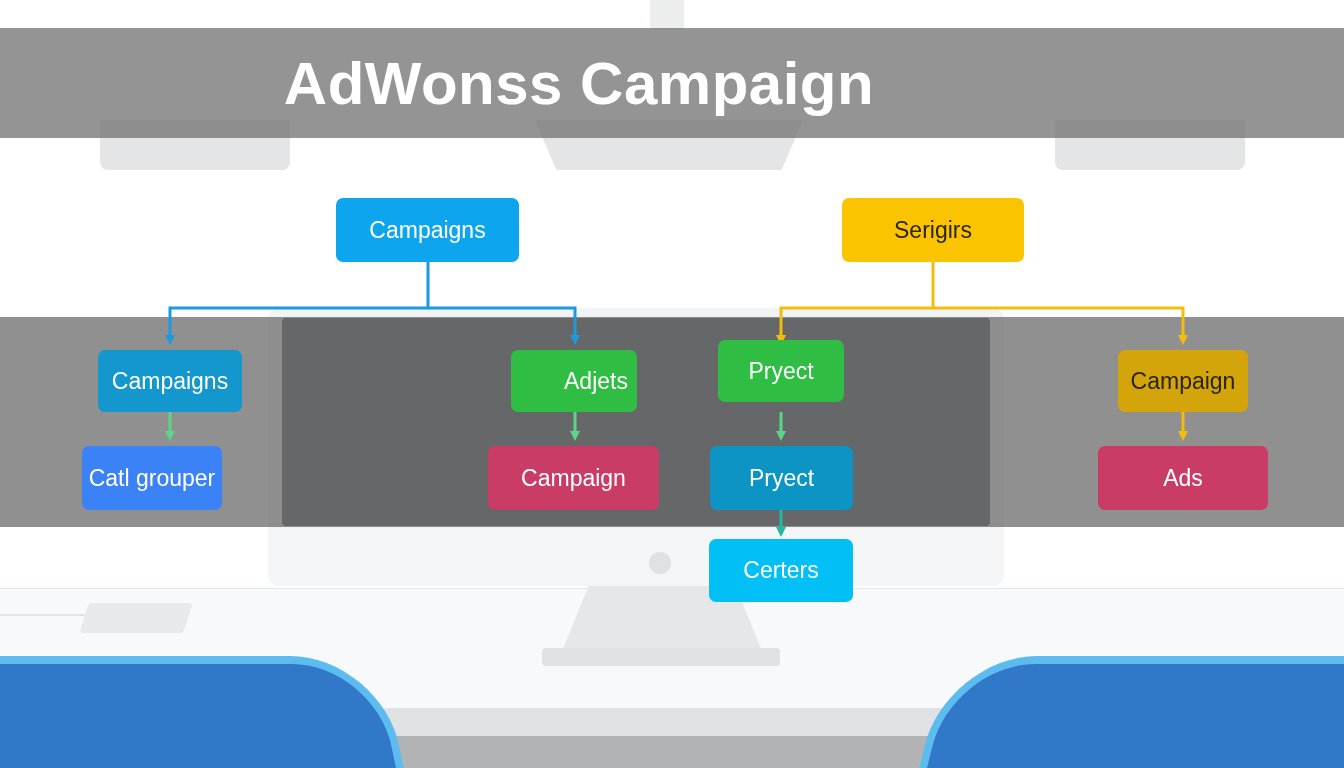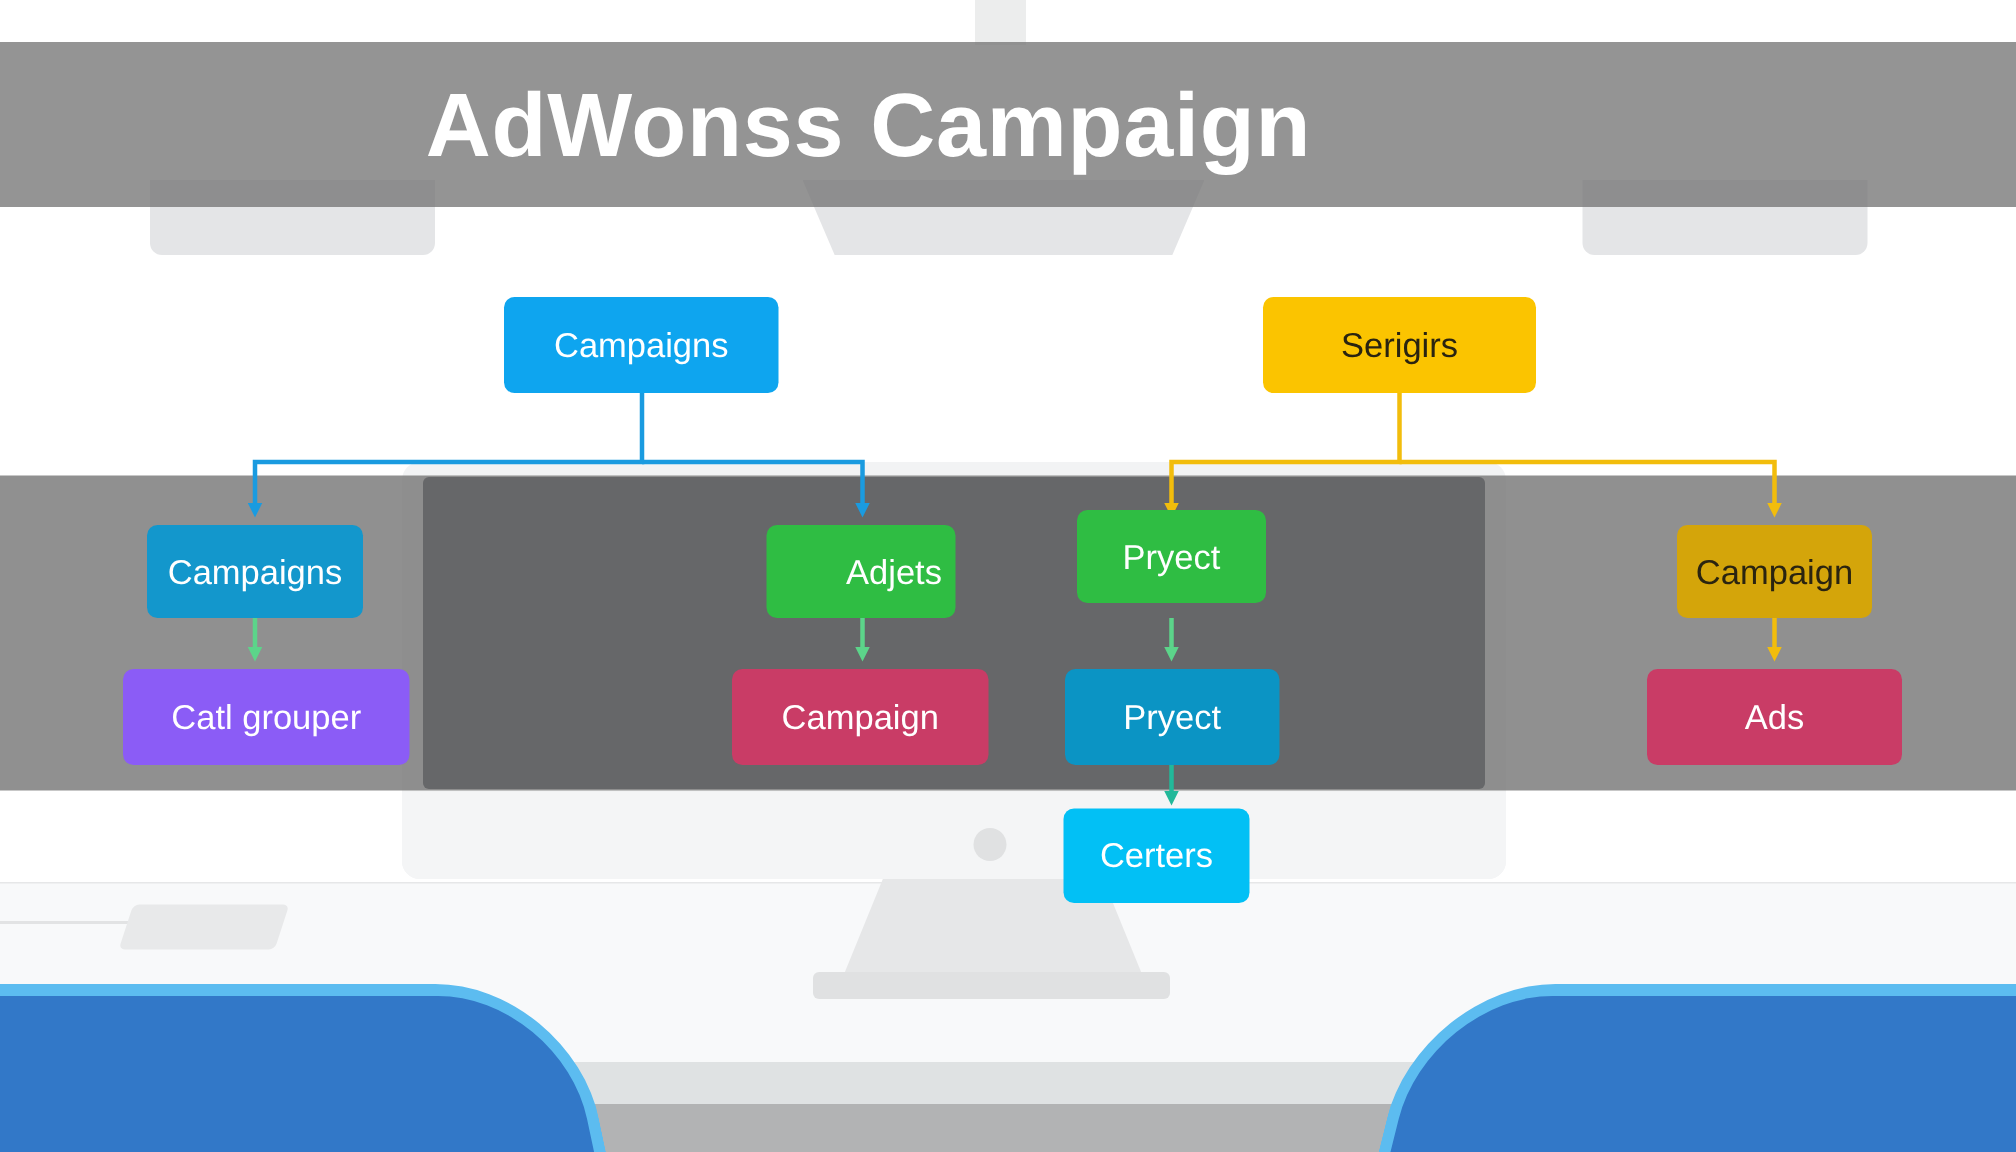--- a/index.html
+++ b/index.html
@@ -119,28 +119,28 @@
 <div class="node" style="left:511px;top:350px;width:126px;height:62px;background:#2fbd43;padding-left:44px;">
   <span>Adjets</span>
 </div>
 <div class="node" style="left:718px;top:340px;width:126px;height:62px;background:#2fbd43;">
   <span>Pryect</span>
 </div>
 <div class="node dark-text" style="left:1118px;top:350px;width:130px;height:62px;background:#d4a50a;">
   <span>Campaign</span>
 </div>
 
-<div class="node" style="left:82px;top:446px;width:191px;height:64px;background:#8b5cf6;">
+<div class="node" style="left:82px;top:446px;width:140px;height:64px;background:#3b82f6;">
   <span>Catl grouper</span>
 </div>
 <div class="node" style="left:488px;top:446px;width:171px;height:64px;background:#c93c66;">
   <span>Campaign</span>
 </div>
 <div class="node" style="left:710px;top:446px;width:143px;height:64px;background:#0b94c4;">
   <span>Pryect</span>
 </div>
 <div class="node" style="left:1098px;top:446px;width:170px;height:64px;background:#c93c66;">
   <span>Ads</span>
 </div>
 
-<div class="node" style="left:709px;top:539px;width:124px;height:63px;background:#02c0f5;">
+<div class="node" style="left:709px;top:539px;width:144px;height:63px;background:#02c0f5;">
   <span>Certers</span>
 </div>
 
 </body></html>

